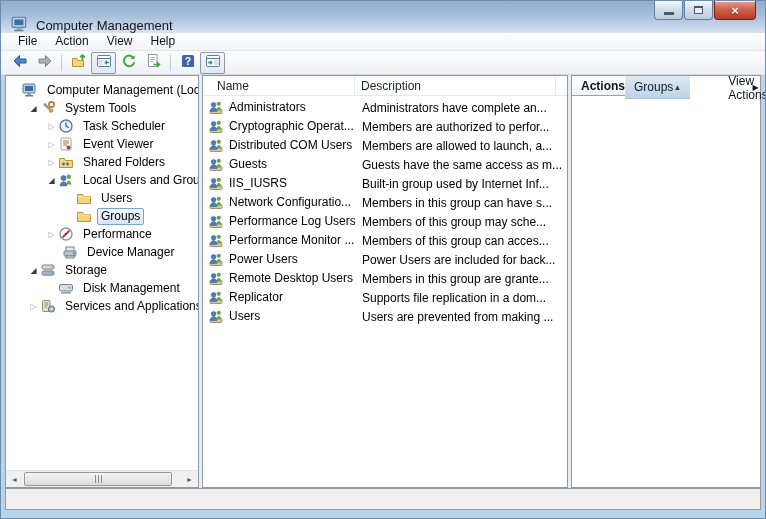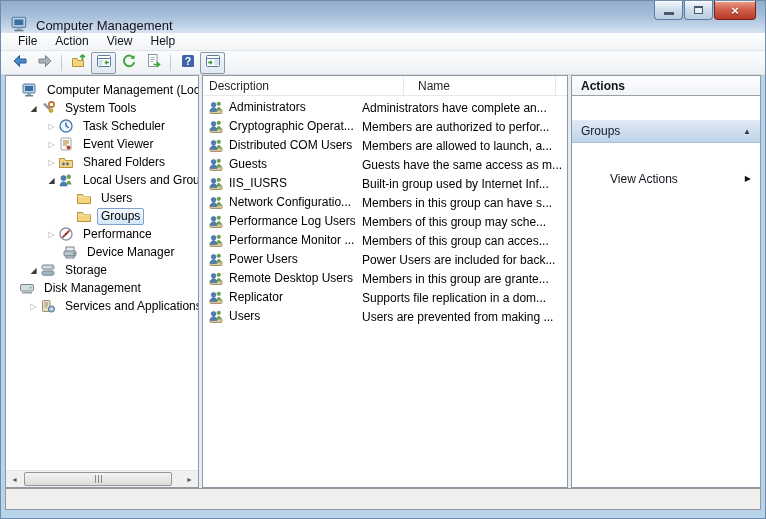--- a/index.html
+++ b/index.html
@@ -92,21 +92,21 @@
   .hcell.name { width:152px; padding-left:14px; }
   .hcell.desc { width:201px; padding-left:6px; }
   .hcell.rest { flex:1; border-right:none; }
   .list-row { height:19px; display:flex; align-items:flex-end; font-size:12px; color:#000; }
   .rcell-name { width:152px; display:flex; align-items:center; padding-left:5px; overflow:hidden; white-space:nowrap; flex:0 0 auto; }
   .rcell-name .icon { width:16px; height:16px; margin-right:5px; flex:0 0 auto; }
   .rcell-name .icon svg { width:16px; height:16px; display:block; }
   .rcell-desc { flex:1; padding-left:7px; overflow:hidden; white-space:nowrap; }
 
   
-  .actions-pane { width:190px; flex:0 0 auto; display:flex; flex-direction:column;gap:24px; }
+  .actions-pane { width:190px; flex:0 0 auto; display:flex; flex-direction:row; }
   .actions-header {
     height:20px; display:flex; align-items:center; padding-left:9px;
     font-size:12px; font-weight:bold; color:#10141a;
     background:linear-gradient(#fcfdfe,#f1f4f7); border-bottom:1px solid #98a1aa; flex:0 0 auto;
   }
   .actions-group-bar {
     height:23px; display:flex; align-items:center; justify-content:space-between; padding:0 9px;
     background:linear-gradient(#dfeaf5,#bed3e8); border-bottom:1px solid #aabfd5;
     font-size:12px; color:#121c2a; flex:0 0 auto;
   }
@@ -332,21 +332,21 @@
             <span class="icon">
               <svg viewBox="0 0 16 16">
                 <rect x="2" y="3" width="12" height="4.2" rx="1.6" fill="#cfd9e3" stroke="#76828e"></rect>
                 <rect x="2" y="9" width="12" height="4.2" rx="1.6" fill="#a5b5c4" stroke="#76828e"></rect>
                 <circle cx="12" cy="5" r="0.8" fill="#57c757"></circle>
                 <circle cx="12" cy="11" r="0.8" fill="#57c757"></circle>
               </svg>
             </span>
             <span class="tree-label">Storage</span>
           </div>
-          <div class="tree-row" style="">
+          <div class="tree-row" style="padding-left: 39px;">
             <span class="expander"></span>
             <span class="icon">
               <svg viewBox="0 0 16 16">
                 <rect x="1.5" y="4.5" width="13" height="6.5" rx="1.6" fill="#d7dde4" stroke="#76828e"></rect>
                 <circle cx="11.5" cy="7.7" r="1" fill="#57c757"></circle>
                 <rect x="3" y="12" width="10" height="1.6" fill="#9aa5b1"></rect>
               </svg>
             </span>
             <span class="tree-label">Disk Management</span>
           </div>
@@ -368,22 +368,22 @@
         <div class="hs-thumb">
             <span class="hs-grip"></span>
           </div>
         <div class="hs-track"></div>
         <div class="hs-btn">►</div>
       </div>
     </div>
 
     <div class="pane list-pane">
       <div class="list-header">
+        <div class="hcell name">Name</div>
         <div class="hcell desc">Description</div>
-        <div class="hcell name">Name</div>
         <div class="hcell rest"></div>
       </div>
       <div id="list-rows">
           <div class="list-row">
             <div class="rcell-name">
               <span class="icon">
                 <svg viewBox="0 0 16 16">
                   <rect x="2" y="10.5" width="12" height="4" rx="1" fill="#d8c89a" stroke="#a3946a"></rect>
                   <circle cx="10.8" cy="4.8" r="2.1" fill="#6aa14f"></circle>
                   <path d="M8.4 11.5 c0-2.2 1.2-3.5 2.4-3.5 s2.4 1.3 2.4 3.5 z" fill="#6aa14f"></path>

